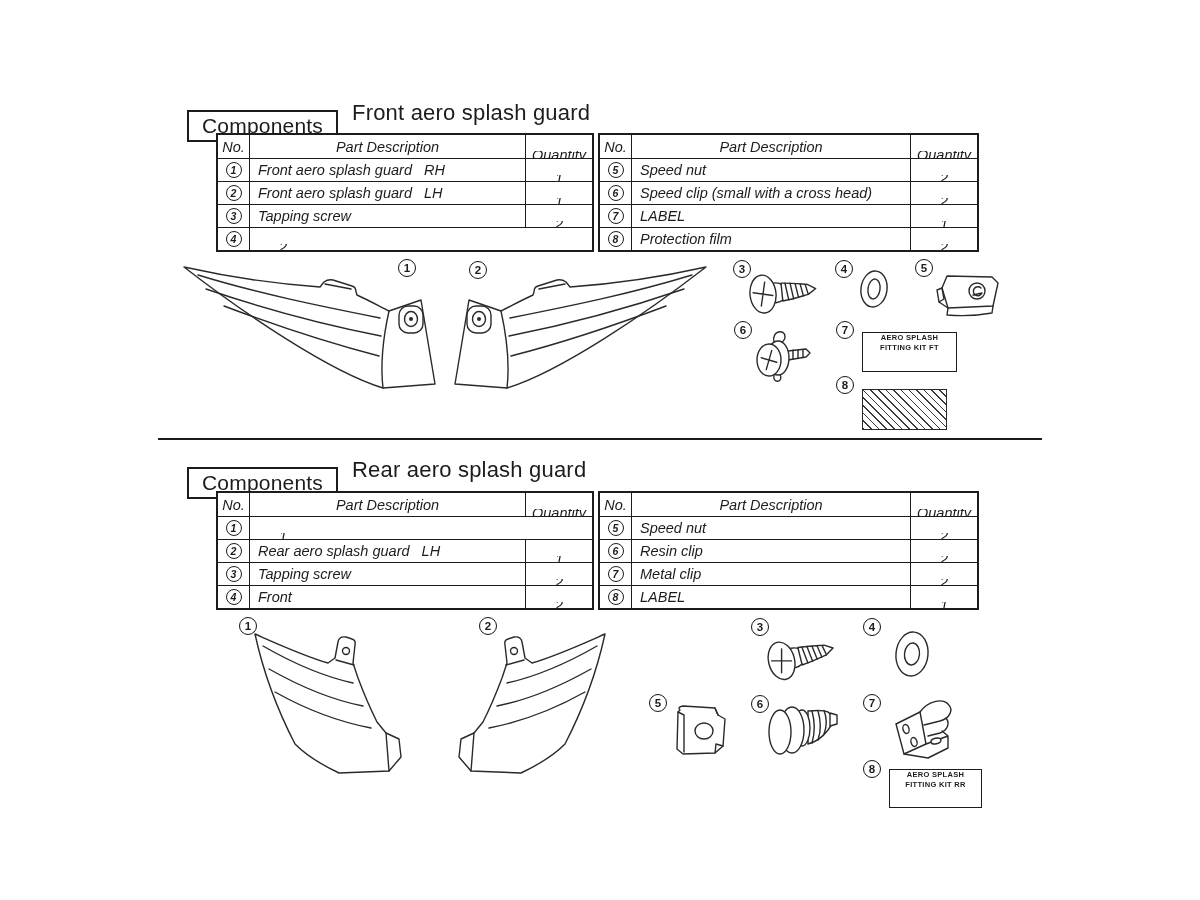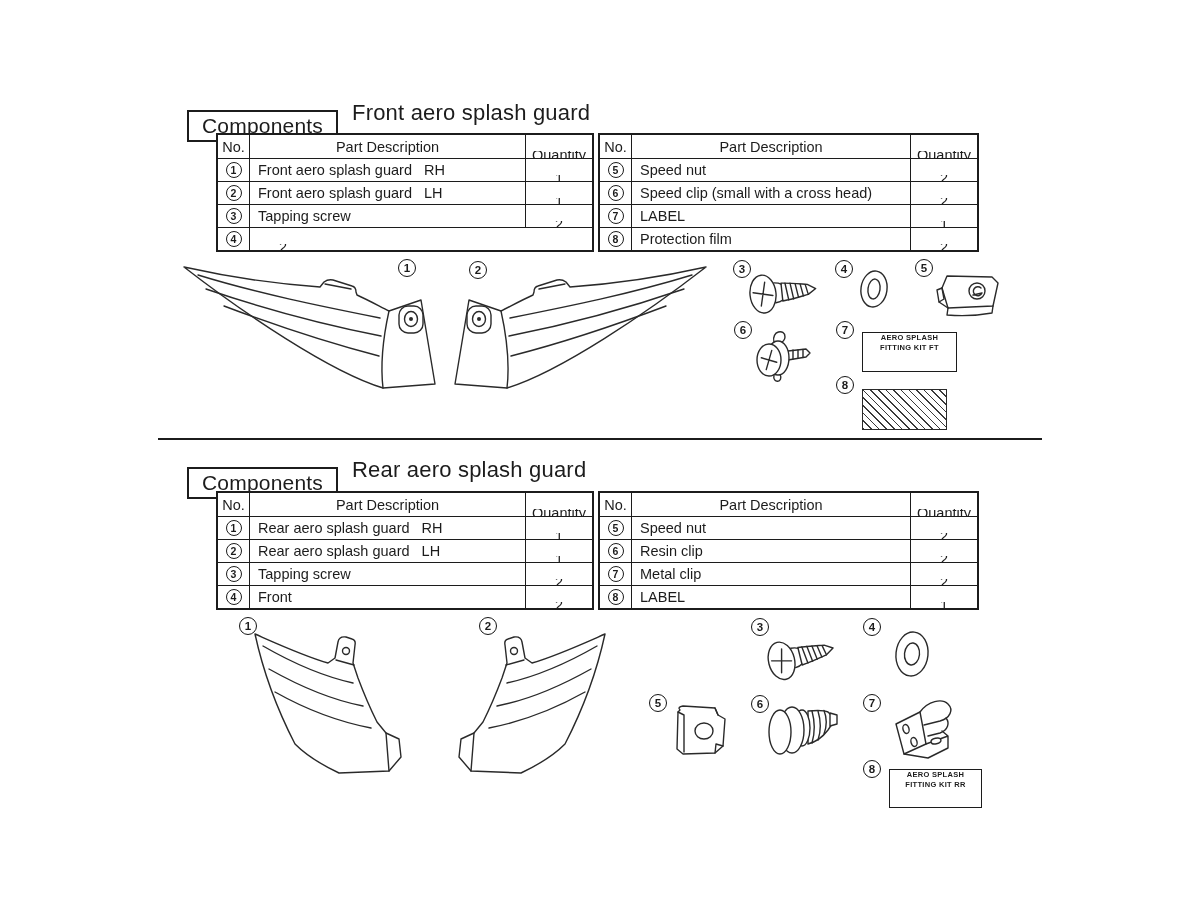--- a/index.html
+++ b/index.html
@@ -13,21 +13,21 @@
 
   
   .comp-box {
     border:2px solid #1c1c1c; width:151px; height:32px;
     display:flex; align-items:center; justify-content:center;
     font-size:21px; letter-spacing:0.2px; background:#fff;margin-top:20px;
   }
   .sec-title { font-size:22px; letter-spacing:0.2px; }
 
   
-  .ptable { border:2px solid #1c1c1c; background:#fff; }
+  .ptable { border:2px solid #1c1c1c; background:#fff;font-style:italic; }
   .trow { display:flex; height:23px; border-top:1px solid #1c1c1c; align-items:stretch; }
   .trow:first-child { border-top:none; }
   .td { display:flex; align-items:center; overflow:hidden; }
   .c-no   { width:32px; border-right:1px solid #1c1c1c; justify-content:center; }
   .c-desc { flex:1; border-right:1px solid #1c1c1c; padding-left:8px; white-space:pre; }
   .c-qty  { width:66px; justify-content:center;margin-top:16px; }
   .hdr .td { justify-content:center; font-size:14.5px; padding-left:0; }
   .cell-txt { font-size:14.5px; }
 
   
@@ -227,21 +227,20 @@
 <div class="abs ptable" style="left:216px; top:491px; width:378px;">
   <div class="trow hdr">
     <div class="td c-no">No.</div>
     <div class="td c-desc">Part Description</div>
     <div class="td c-qty">Quantity</div>
   </div>
   <div class="trow">
     <div class="td c-no">
         <span class="circ">1</span>
       </div>
-    <div class="td c-desc cell-txt">Rear aero splash guard   RH</div>
     <div class="td c-qty cell-txt">1</div>
   </div>
   <div class="trow">
     <div class="td c-no">
         <span class="circ">2</span>
       </div>
     <div class="td c-desc cell-txt">Rear aero splash guard   LH</div>
     <div class="td c-qty cell-txt">1</div>
   </div>
   <div class="trow">

